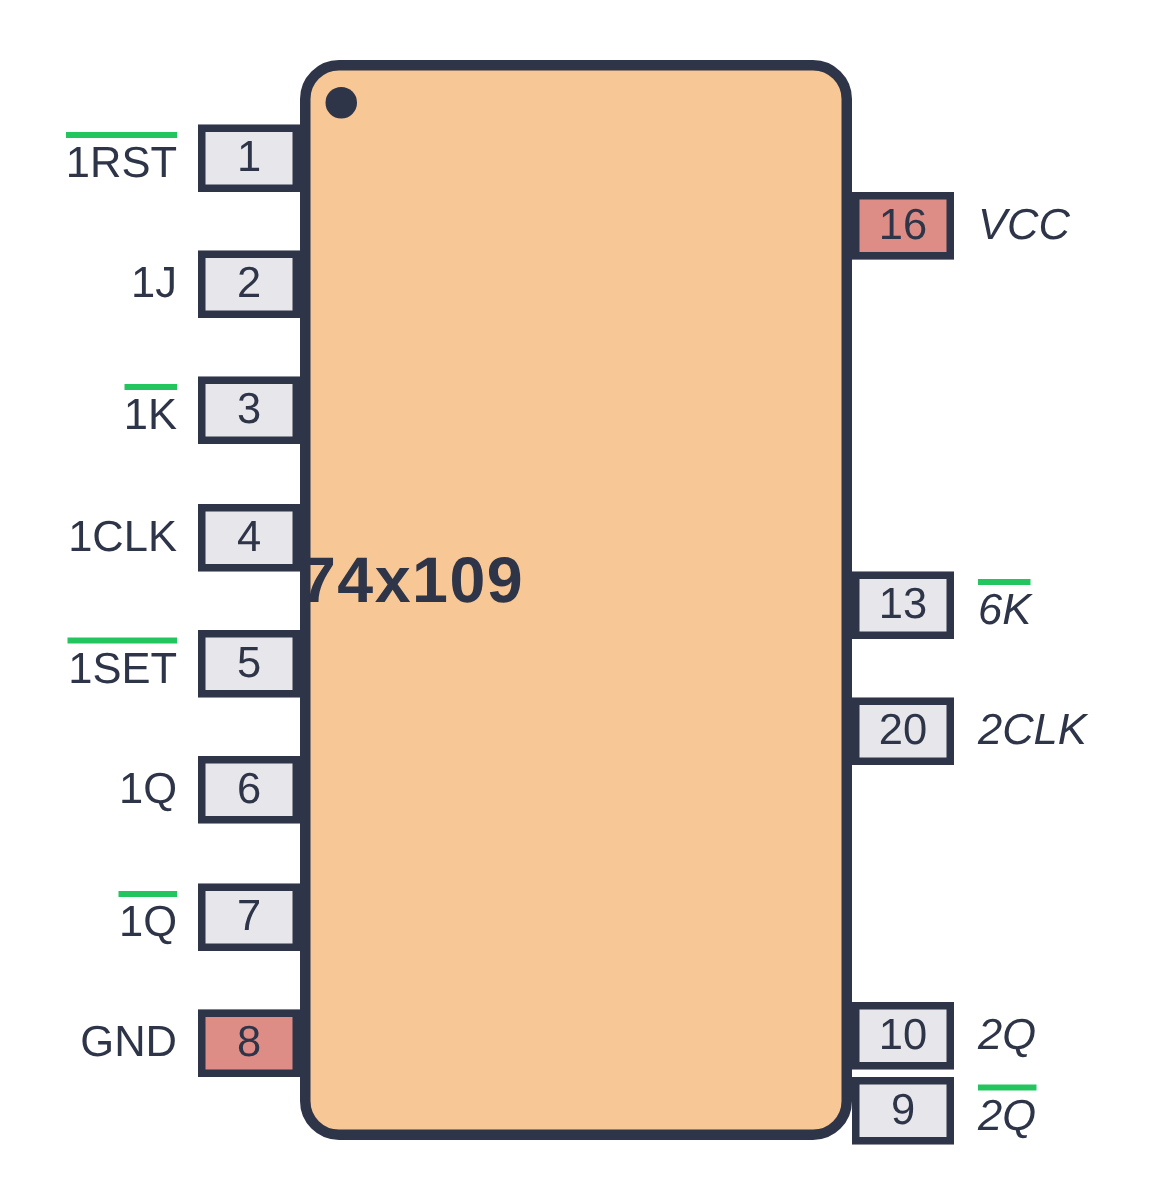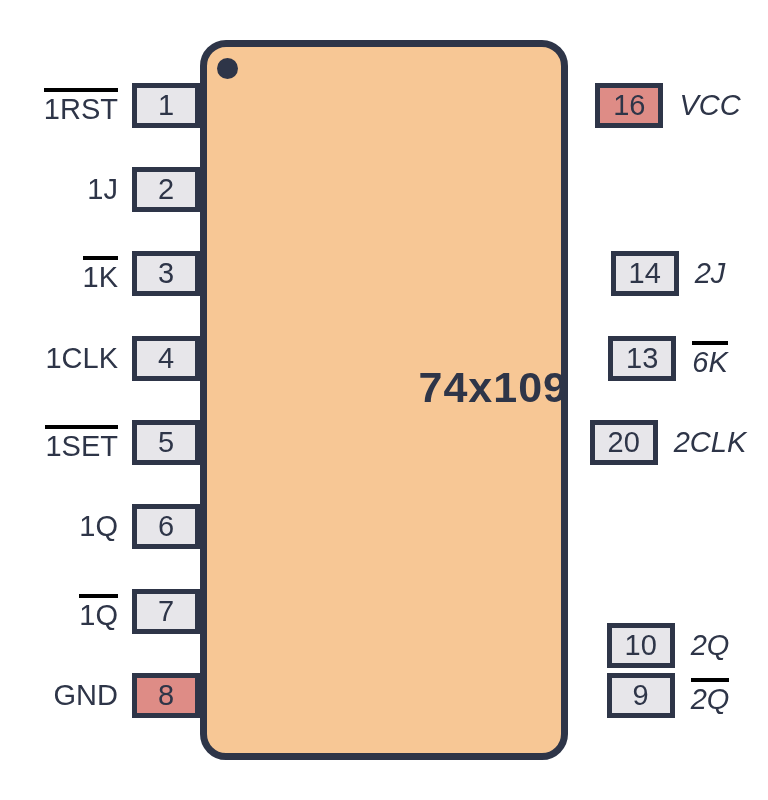--- a/index.html
+++ b/index.html
@@ -35,42 +35,43 @@
     width: 21px;
     height: 21px;
     border-radius: 50%;
     background: #2e3548;
   }
   .chip-label {
     position: absolute;
     left: 200px;
     top: 363px;
     width: 368px;
-    text-align: right;
+    text-align: left;
     font-size: 43px;
     font-weight: bold;
     letter-spacing: 1px;
     color: #2e3548;
   }
   
   .pin-row {
     position: absolute;
     height: 45px;
     display: flex;
     align-items: center;
   }
   .pin-row.left {
     left: 0;
     width: 200px;
     justify-content: flex-end;
   }
   .pin-row.right {
     left: 568px;
     width: 200px;
-    justify-content: center;
+    justify-content: flex-start;
+    margin-top: 45px;
   }
   .pin-box {
     box-sizing: border-box;
     width: 68px;
     height: 45px;
     background: #e7e6ea;
     border: 5px solid #2e3548;
     display: flex;
     align-items: center;
     justify-content: center;
@@ -87,21 +88,21 @@
   .pin-label {
     font-size: 29px;
     color: #2e3548;
     line-height: 1;
     white-space: nowrap;
   }
   .pin-row.left .pin-label  { margin-right: 14px; }
   .pin-row.right .pin-label { margin-left: 16px; font-style: italic; }
   .pin-label.ov {
     display: inline-block;
-    border-top: 4px solid #000000;
+    border-top: 4px solid #22c55e;
     padding-top: 3px;
   }
 </style>
 </head>
 <body>
 
 <div id="stage">
 
   <div class="chip-body"></div>
   <div class="pin1-dot"></div>
@@ -155,26 +156,20 @@
         <span class="pin-num">8</span>
       </span>
   </div>
 
   <div class="pin-row right" style="top:83px">
     <span class="pin-box power">
         <span class="pin-num">16</span>
       </span>
     <span class="pin-label">VCC</span>
   </div>
-  <div class="pin-row right" style="top:251px">
-    <span class="pin-box">
-        <span class="pin-num">14</span>
-      </span>
-    <span class="pin-label">2J</span>
-  </div>
   <div class="pin-row right" style="top:336px">
     <span class="pin-box">
         <span class="pin-num">13</span>
       </span>
     <span class="pin-label ov">6K</span>
   </div>
   <div class="pin-row right" style="top:420px">
     <span class="pin-box">
         <span class="pin-num">20</span>
       </span>

